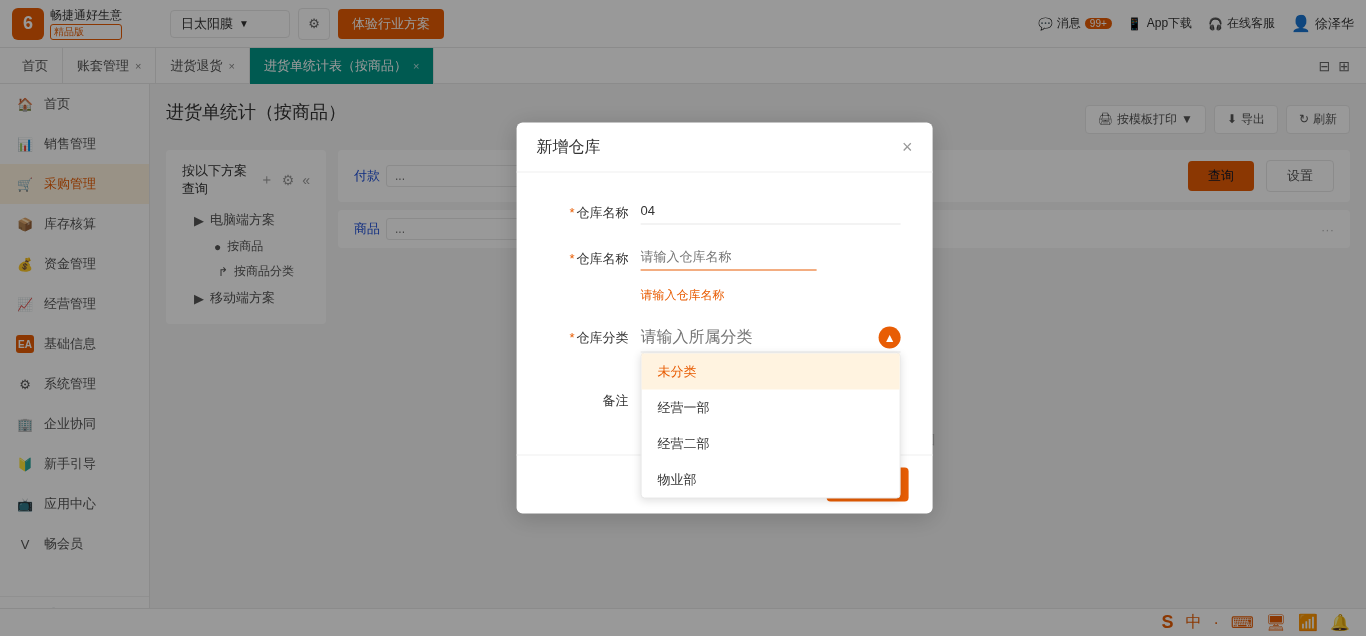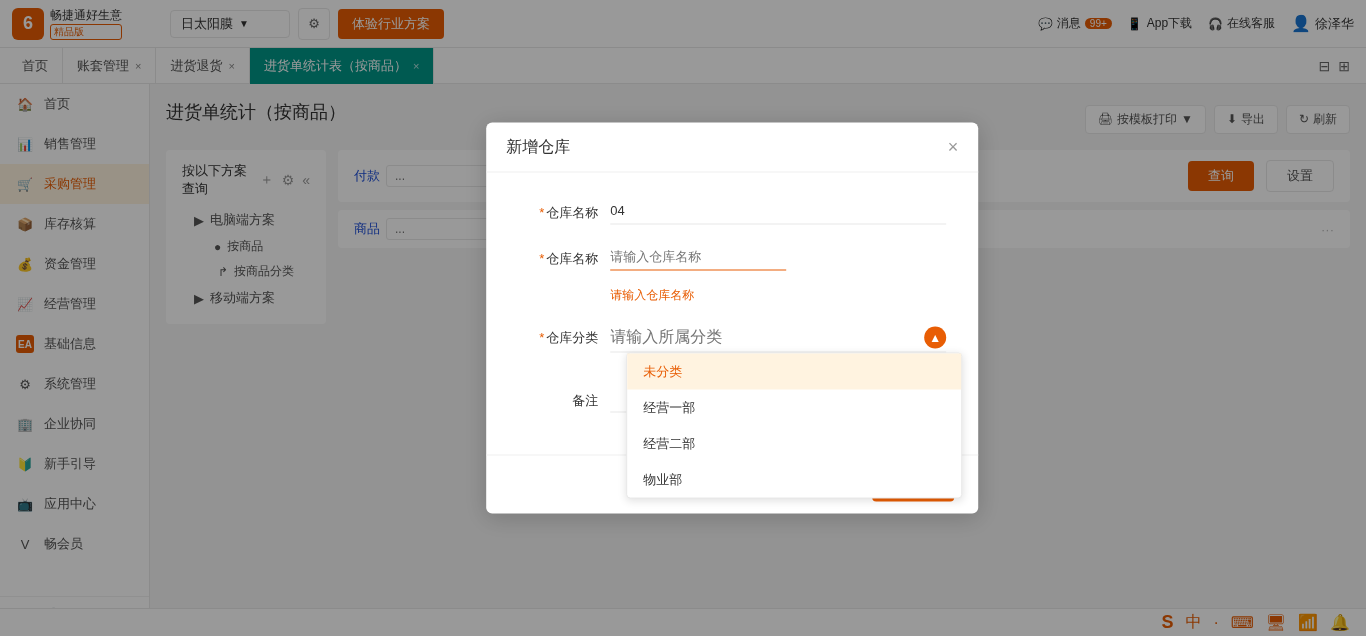--- a/index.html
+++ b/index.html
@@ -110,38 +110,38 @@
     .tree-child-item {
       display: flex; align-items: center; gap: 6px; padding: 4px 0;
       color: #555; font-size: 12px; cursor: pointer;
     }
     .action-btn {
       display: flex; align-items: center; gap: 4px; padding: 5px 12px;
       border: 1px solid #e8e8e8; border-radius: 4px; cursor: pointer;
       background: #fff; color: #555; font-size: 12px;
     }
     .query-btn {
-      background: #e85d04; color: #ffffff; border: none; border-radius: 4px;
+      background: #e85d04; color: #0f172a; border: none; border-radius: 4px;
       padding: 6px 20px; cursor: pointer; font-size: 13px;
     }
     .set-btn {
       background: #fff; color: #555; border: 1px solid #e8e8e8; border-radius: 4px;
       padding: 6px 20px; cursor: pointer; font-size: 13px;
     }
 
     
     .overlay {
       position: fixed; top: 0; left: 0; width: 100%; height: 100%;
       background: rgba(0,0,0,0.4); z-index: 100;
     }
 
     
     .modal {
       position: fixed; top: 50%; left: 50%; transform: translate(-40%, -50%);
-      background: #fff; border-radius: 6px; width: 492px; z-index: 200;
+      background: #fff; border-radius: 6px; width: 416px; z-index: 200;
       box-shadow: 0 4px 24px rgba(0,0,0,0.18);
     }
     .modal-header {
       display: flex; align-items: center; justify-content: space-between;
       padding: 14px 20px; border-bottom: 1px solid #f0f0f0;
     }
     .modal-title { font-size: 16px; color: #333; font-weight: 500; }
     .modal-close { cursor: pointer; color: #999; font-size: 18px; }
     .modal-body { padding: 24px 32px; }
 
@@ -484,21 +484,21 @@
 
     <div class="form-row" style="position:relative;">
       <div class="form-label">
         <span class="required">*</span><span>仓库分类</span>
       </div>
       <div class="form-select-wrapper">
         <input class="form-select-input" type="text" placeholder="请输入所属分类" style="">
         <div class="select-arrow-btn">▲</div>
 
         
-        <div class="dropdown-list" style="position:absolute;top:100%;left:16px;width:100%;font-family:Liberation Serif, serif;">
+        <div class="dropdown-list" style="position:absolute;top:100%;left:0;width:100%;font-family:Liberation Serif, serif;">
           <div class="dropdown-item selected">未分类</div>
           <div class="dropdown-item">经营一部</div>
           <div class="dropdown-item">经营二部</div>
           <div class="dropdown-item">物业部</div>
         </div>
       </div>
     </div>
 
     <div class="form-row" style="margin-top:32px;">
       <div class="form-label">

